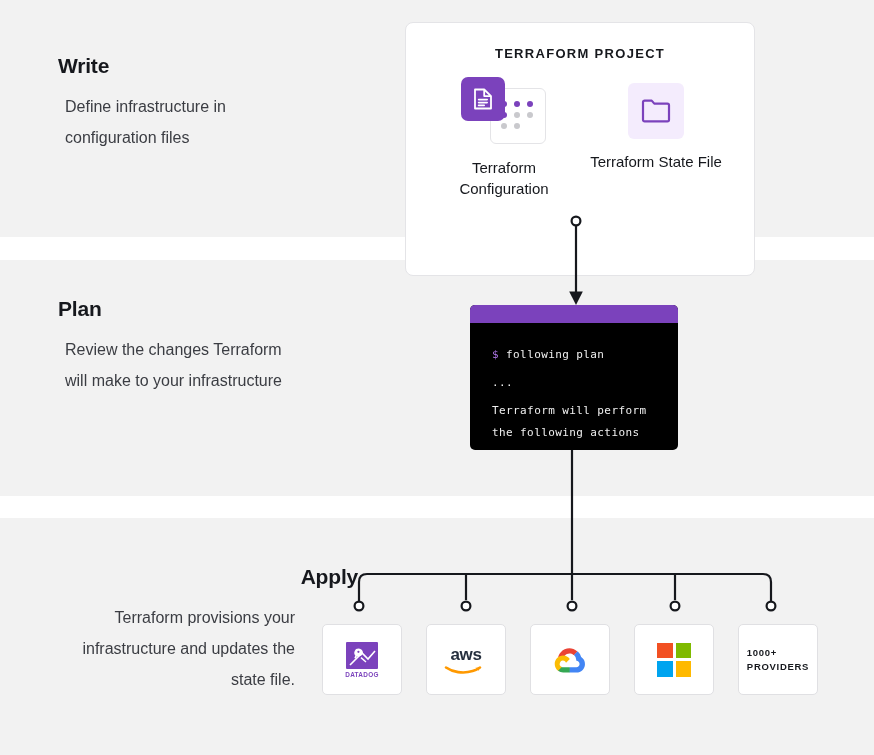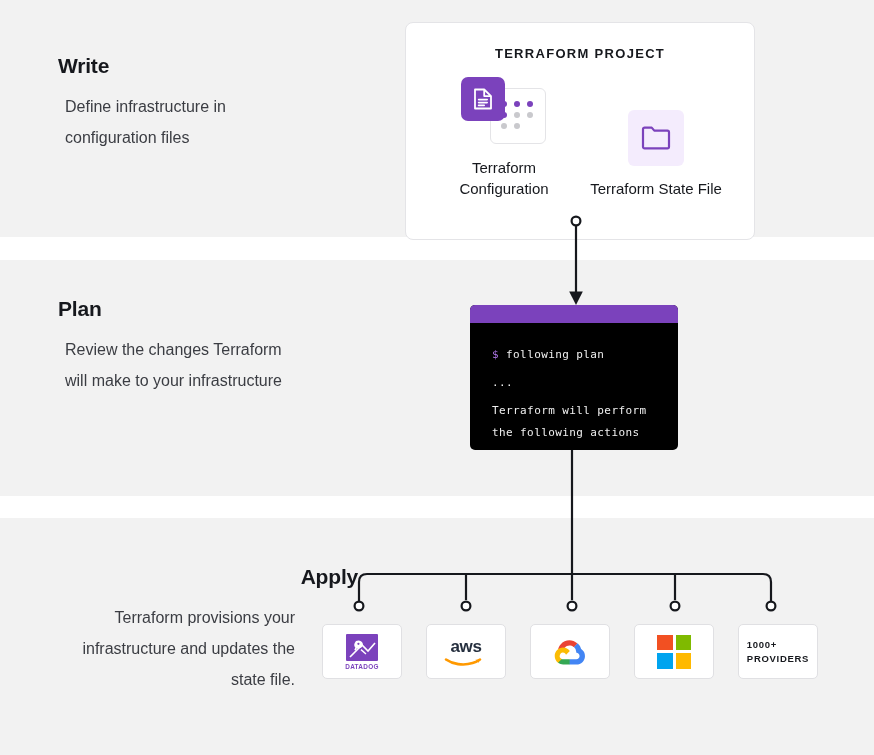--- a/index.html
+++ b/index.html
@@ -51,38 +51,38 @@
   .text-write { top: 54px; }
   .text-plan  { top: 297px; }
   .text-apply { top: 565px; text-align: right; }
 
   
   .project-card {
     position: absolute;
     left: 405px;
     top: 22px;
     width: 350px;
-    height: 218px;
+    height: 254px;
     background: #ffffff;
     border: 1px solid #e4e4e7;
     border-radius: 8px;
     box-sizing: border-box;
   }
   .project-heading {
     text-align: center;
     font-size: 13px;
     font-weight: 700;
     letter-spacing: 1.3px;
     color: #16181d;
     margin-top: 23px;
   }
   .asset-row {
     display: flex;
     justify-content: space-around;
-    align-items: flex-end;
+    align-items: flex-start;
     margin-top: 16px;
     padding: 0 22px;
   }
   .asset { width: 140px; text-align: center; }
   .asset-label {
     font-size: 15px;
     color: #16181d;
     line-height: 21px;
     margin-top: 12px;
   }
@@ -172,21 +172,21 @@
   
   .providers {
     position: absolute;
     left: 322px;
     top: 624px;
     display: flex;
     gap: 24px;
   }
   .provider-card {
     width: 80px;
-    height: 55px;
+    height: 71px;
     background: #ffffff;
     border: 1px solid #e0e0e3;
     border-radius: 5px;
     display: flex;
     align-items: center;
     justify-content: center;
     box-sizing: border-box;
   }
   .provider-more {
     font-size: 9.5px;

